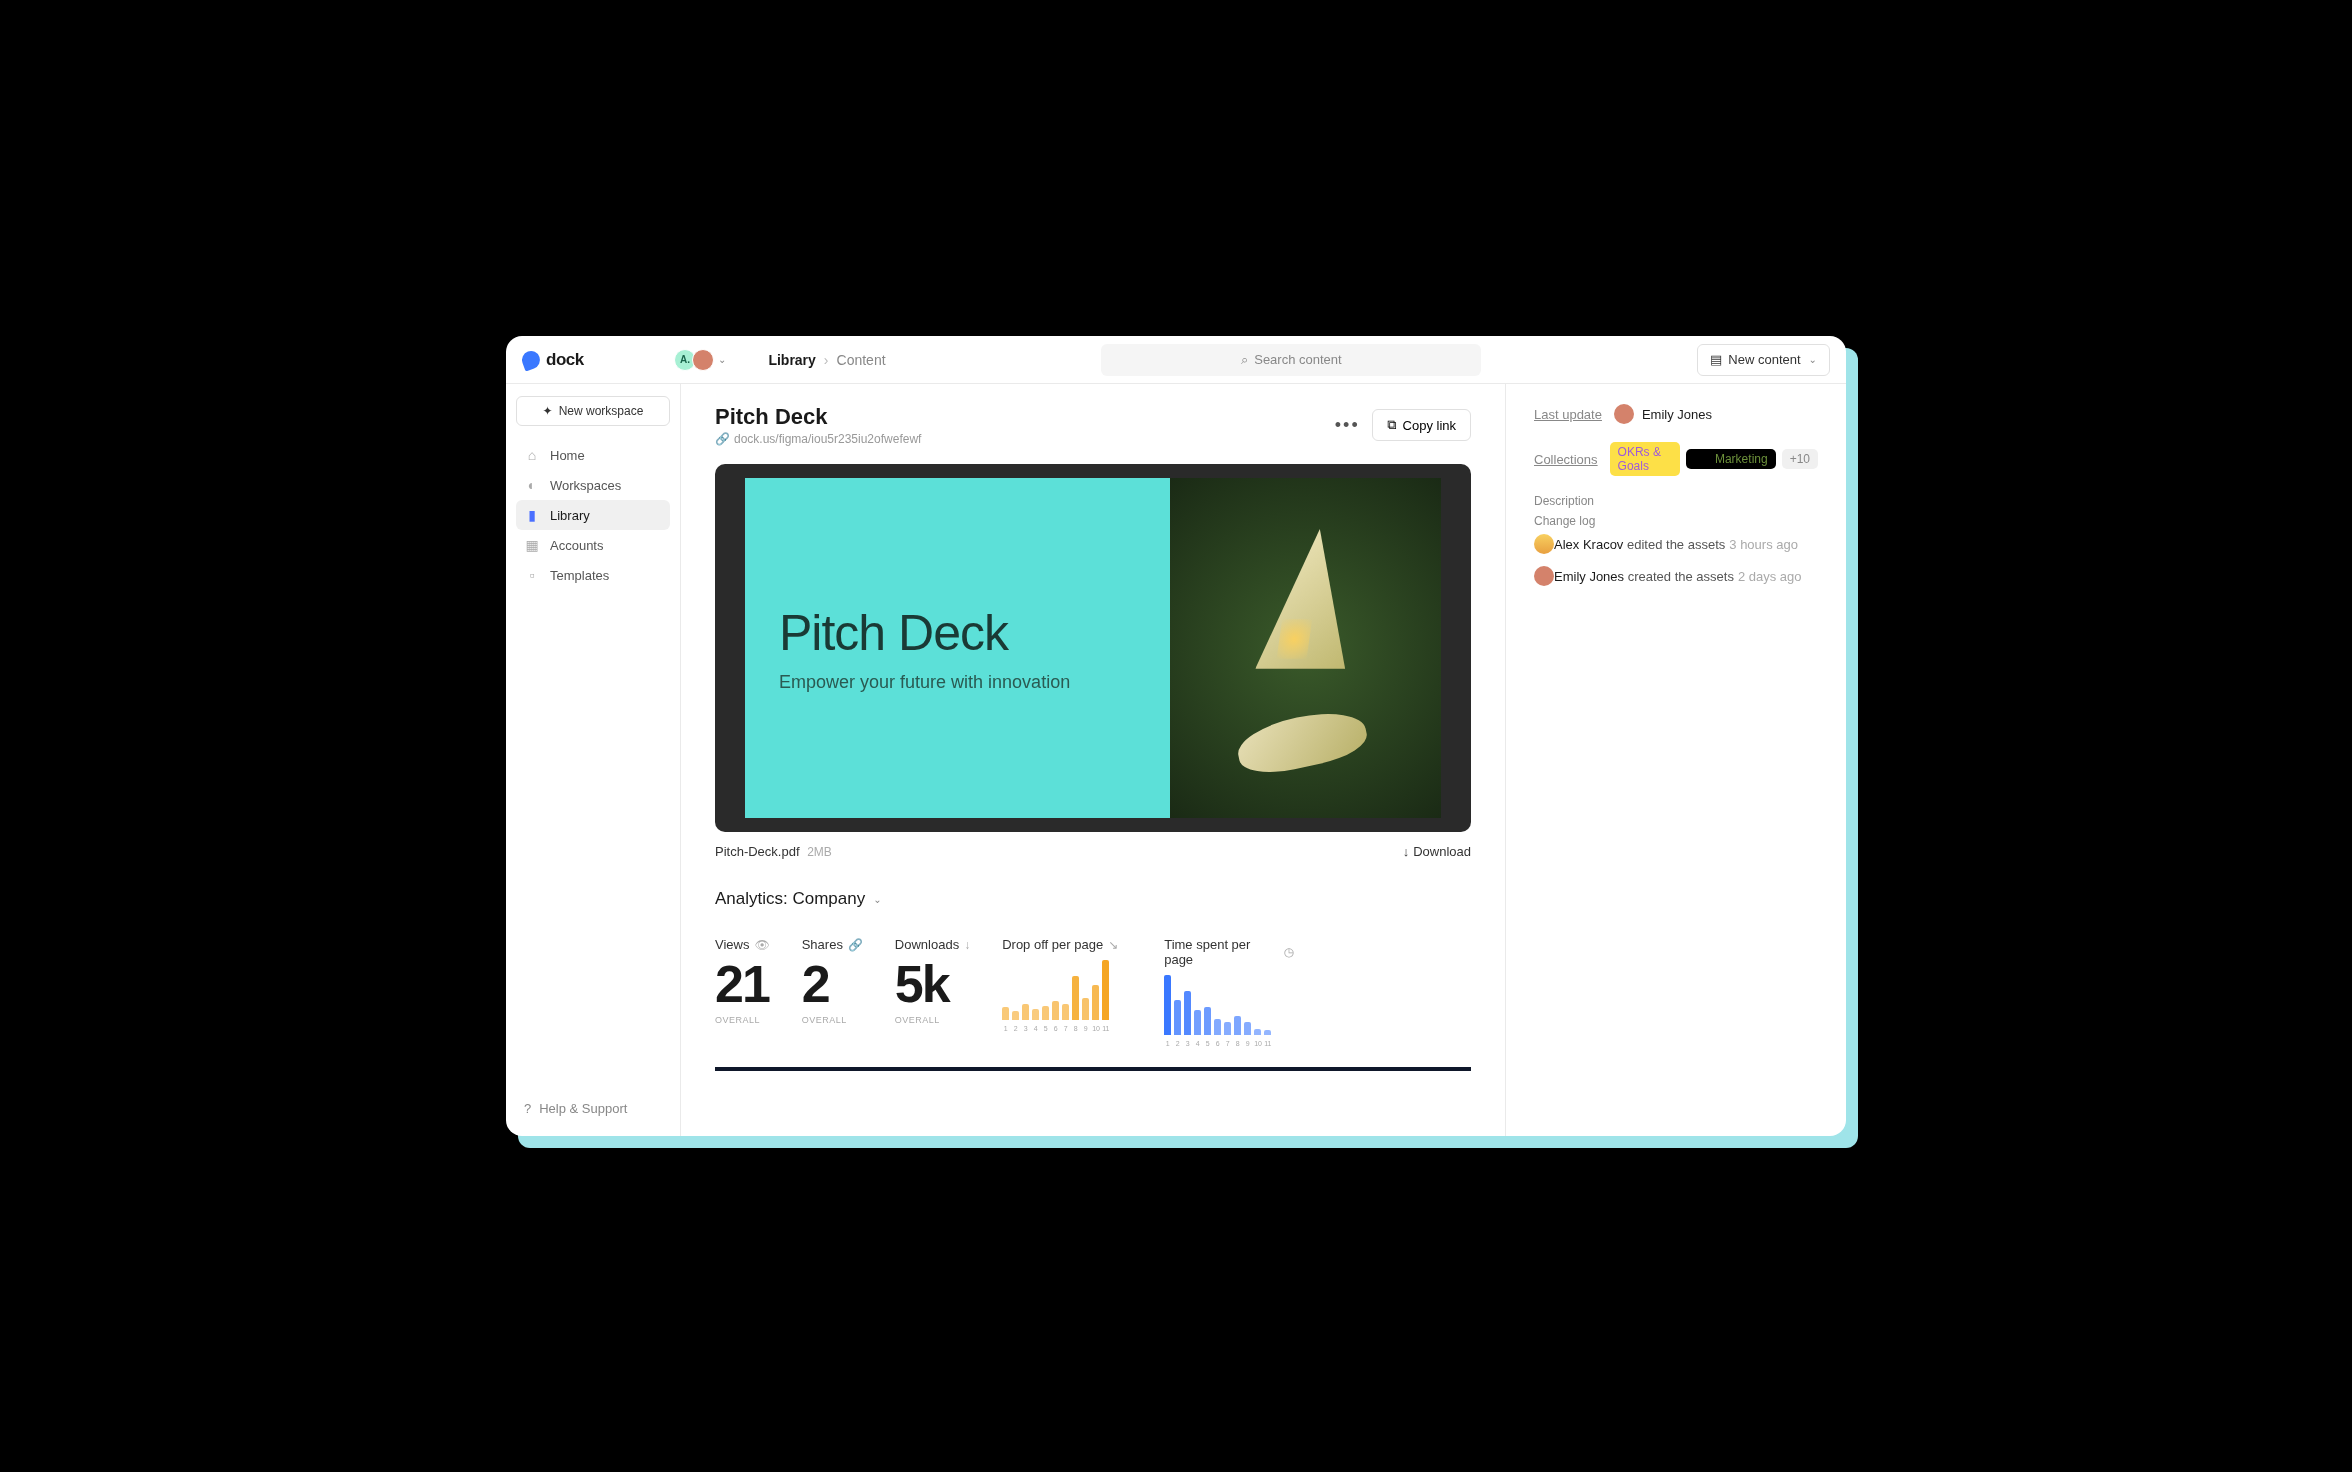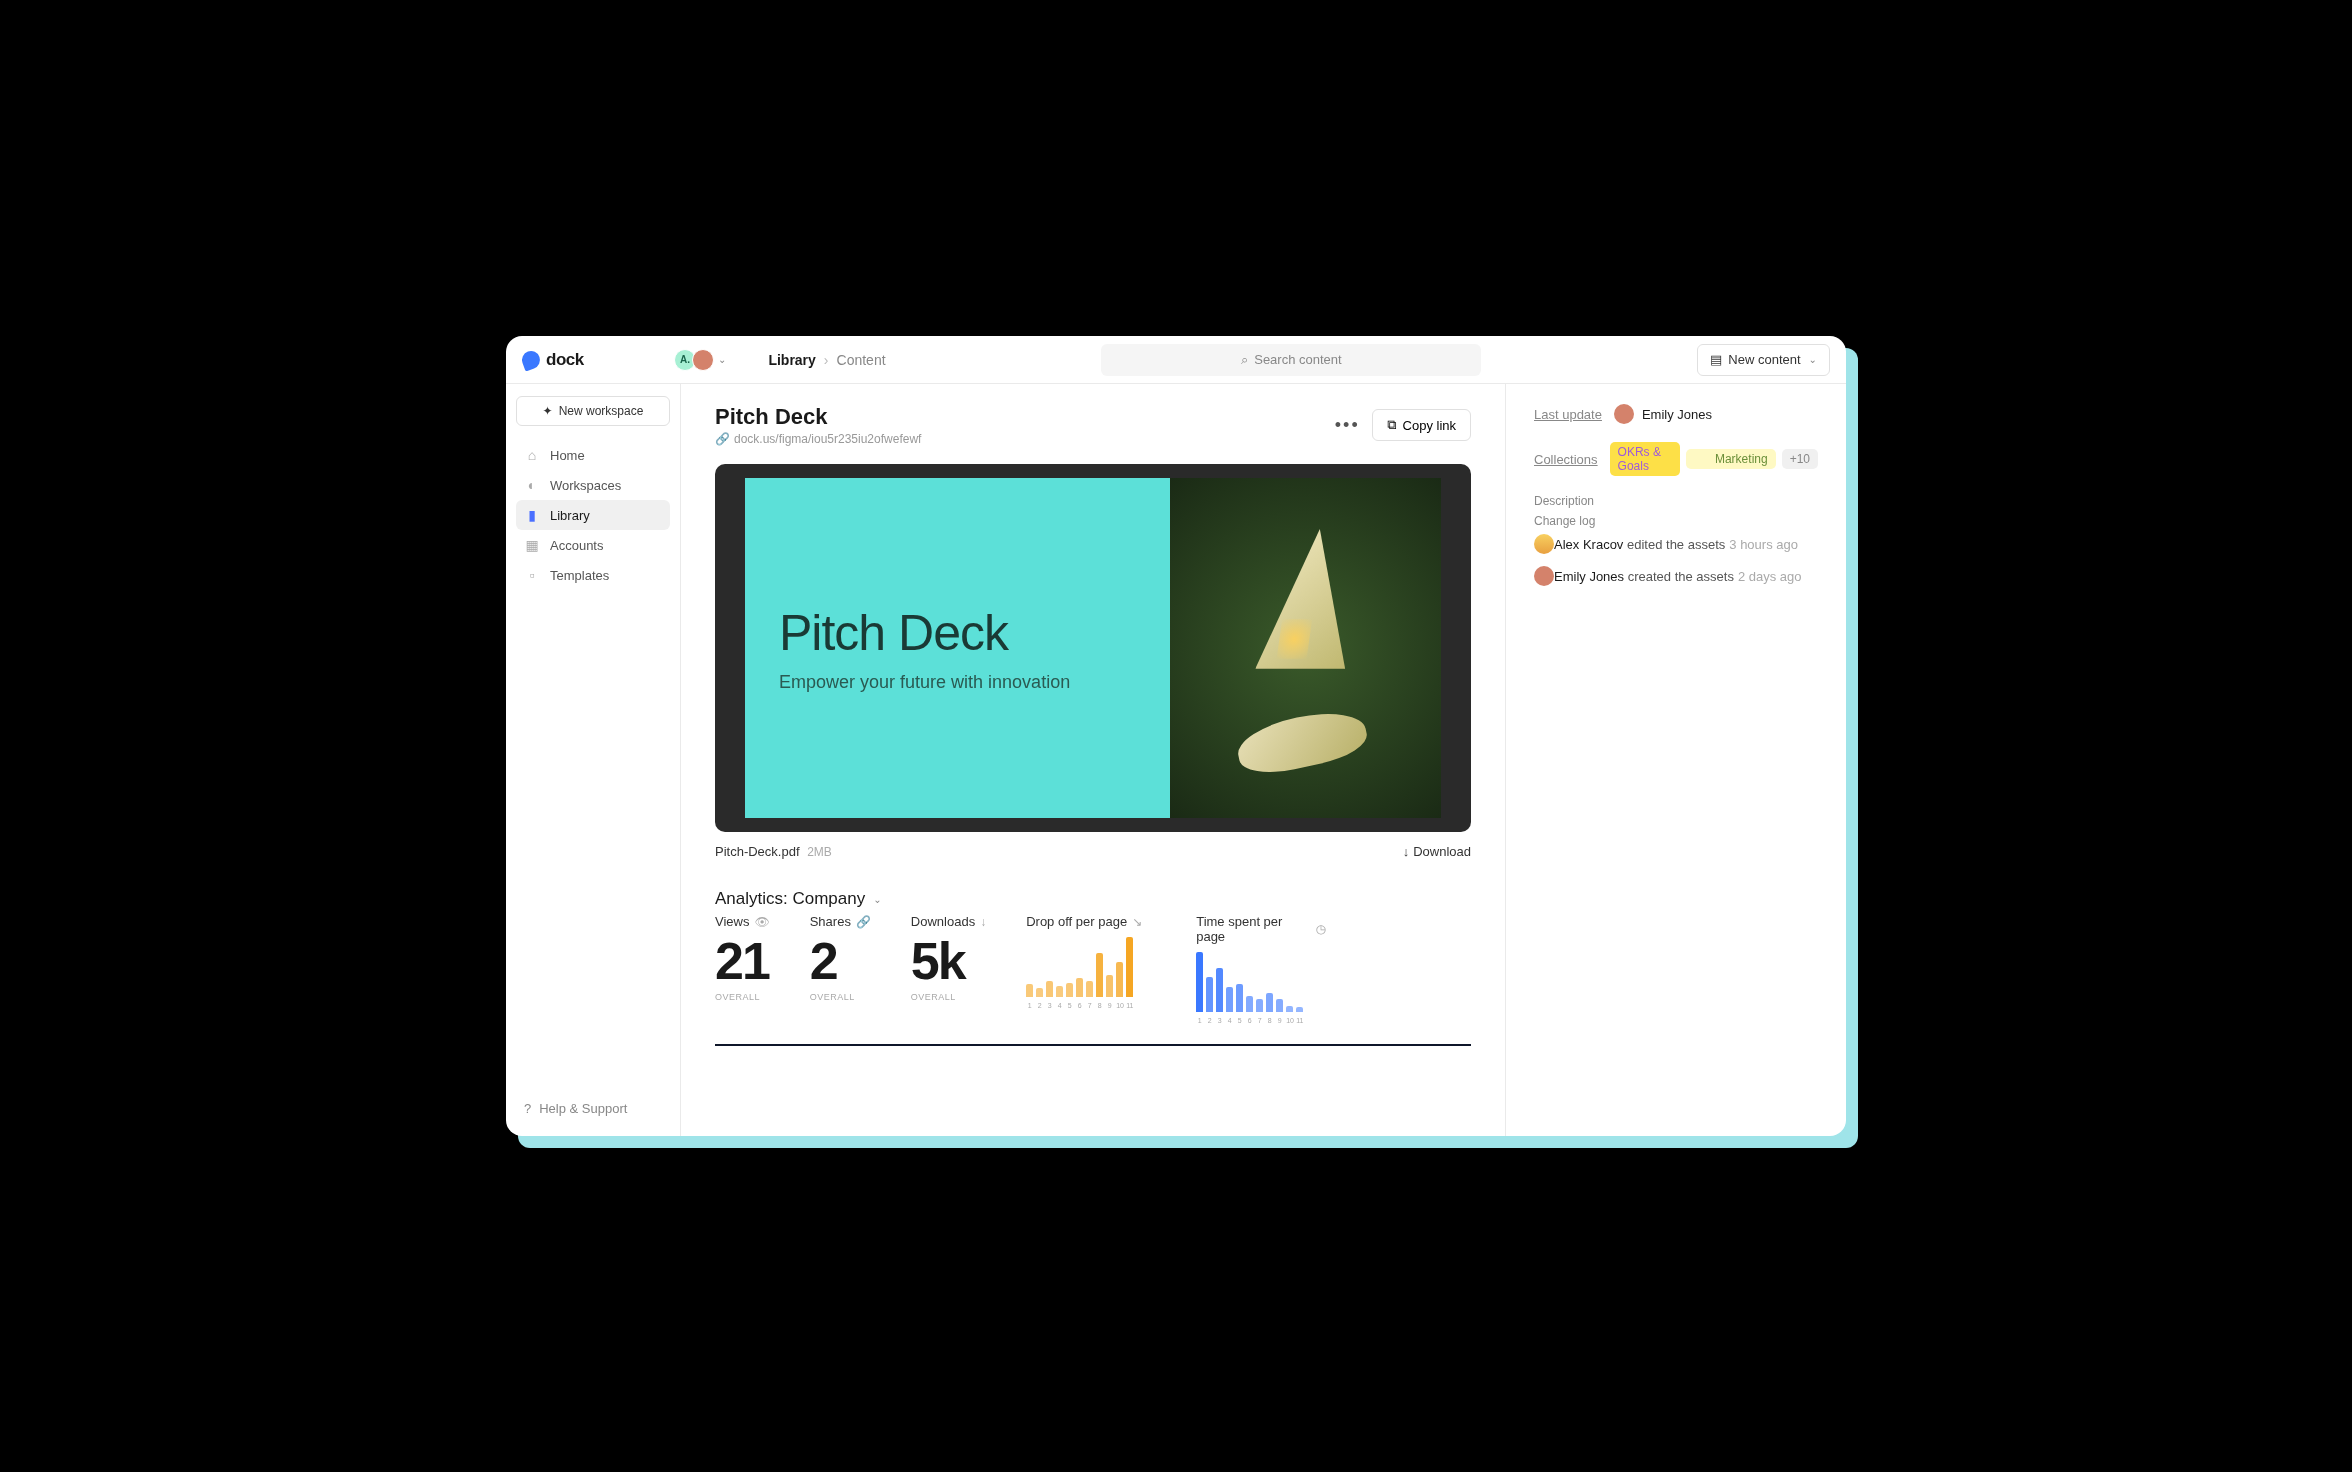--- a/index.html
+++ b/index.html
@@ -51,41 +51,41 @@
 .shape1 { position: absolute; top: 15%; left: 35%; width: 90px; height: 140px; background: linear-gradient(135deg, #f0e8c0, #c0b870); clip-path: polygon(50% 0%, 100% 100%, 0% 100%); transform: skewX(-8deg); filter: drop-shadow(-20px 10px 15px rgba(0,0,0,0.4)); }
 .shape1::after { content: ''; position: absolute; bottom: 10px; left: 20px; width: 30px; height: 40px; background: radial-gradient(circle, #f8d060, transparent); }
 .shape2 { position: absolute; bottom: 15%; left: 25%; width: 130px; height: 50px; background: linear-gradient(135deg, #e8e0b8, #b8b068); border-radius: 50% 50% 40% 40%; transform: rotate(-12deg); }
 
 .file-row { display: flex; align-items: center; justify-content: space-between; margin-top: 12px; font-size: 13px; }
 .file-name { color: #333; }
 .file-size { color: #aaa; font-size: 12px; margin-left: 4px; }
 .download-link { color: #333; cursor: pointer; display: flex; align-items: center; gap: 4px; }
 
 .analytics-header { font-size: 17px; color: #1a1a1a; margin-top: 30px; display: flex; align-items: center; gap: 6px; cursor: pointer; }
-.metrics-row { display: flex; gap: 40px; margin-top: 5px; padding-bottom: 20px; border-bottom: 2px solid #0f172a; }
+.metrics-row { display: flex; gap: 32px; margin-top: 28px; padding-bottom: 20px; border-bottom: 4px solid #0f172a; }
 .metric { display: flex; flex-direction: column; }
 .metric-label { font-size: 13px; color: #333; display: flex; align-items: center; gap: 5px; }
 .metric-icon { color: #aaa; font-size: 12px; }
 .metric-value { font-size: 52px; font-weight: 700; color: #1a1a1a; line-height: 1.1; letter-spacing: -2px; margin-top: 4px; }
 .metric-sub { font-size: 9px; color: #aaa; letter-spacing: 0.5px; margin-top: 2px; }
 .metric.chart { flex: 1; max-width: 130px; }
 .bar-chart { display: flex; align-items: flex-end; gap: 3px; height: 60px; margin-top: 8px; }
 .bar { width: 7px; border-radius: 2px 2px 0 0; }
 .bar-labels { display: flex; gap: 3px; margin-top: 5px; }
 .bar-lbl { width: 7px; font-size: 7px; color: #aaa; text-align: center; }
 
 .right-panel { width: 340px; padding: 20px 28px; overflow-y: auto; }
 .meta-row { display: flex; align-items: center; gap: 12px; font-size: 13px; margin-bottom: 18px; }
 .meta-label { color: #888; text-decoration: underline; }
 .meta-user { display: flex; align-items: center; gap: 8px; color: #1a1a1a; }
 .avatar-xs { width: 20px; height: 20px; border-radius: 50%; background: #d4826b; }
 .tags { display: flex; align-items: center; gap: 6px; }
 .tag { padding: 3px 8px; border-radius: 5px; font-size: 12px; }
 .tag-purple { background: #fde047; color: #9f5bda; }
-.tag-green { background: #fef9c3; color: #6b8f3a; padding-left: 29px; }
+.tag-green { background: #000000; color: #6b8f3a; padding-left: 29px; }
 .tag-more { background: #f0f0f0; color: #888; }
 .section-label { font-size: 12px; color: #888; margin-bottom: 6px; }
 .description { font-size: 14px; color: #1a1a1a; line-height: 1.5; margin-bottom: 22px; }
 .changelog-item { display: flex; align-items: center; font-size: 13px; margin-bottom: 12px; }
 .cl-avatar { width: 20px; height: 20px; border-radius: 50%; flex-shrink: 0; }
 .cl-av1 { background: linear-gradient(#f8d060, #e8a040); }
 .cl-av2 { background: #d4826b; }
 .cl-name { color: #1a1a1a; font-weight: 500; }
 .cl-action { color: #555; }
 .cl-time { color: #aaa; margin-left: 4px; }

